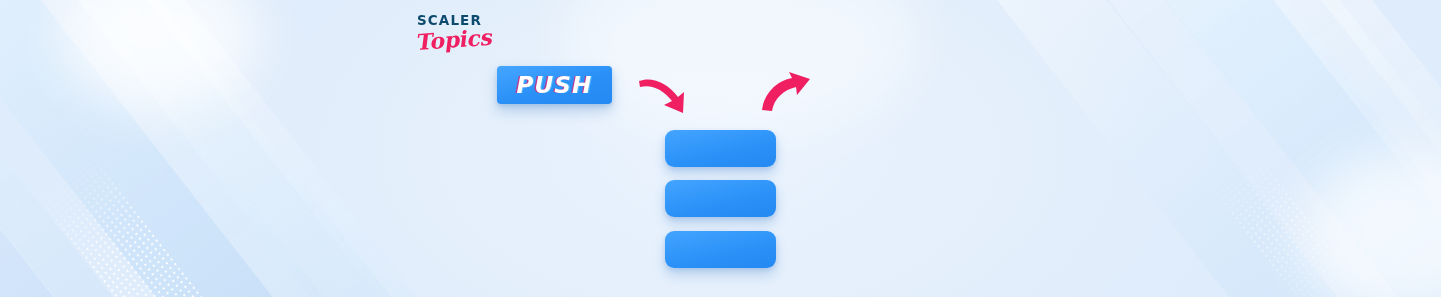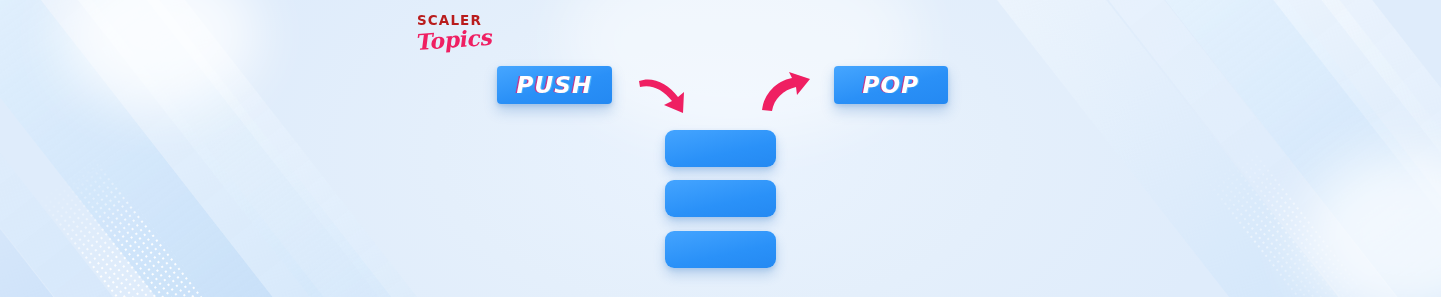--- a/index.html
+++ b/index.html
@@ -36,21 +36,21 @@
   }
   .glow{
     position:absolute;border-radius:50%;filter:blur(26px);
   }
 
   
   #logo{position:absolute;left:417px;top:14px;width:64px;height:52px;}
   #logo .scaler{
     font-family:"DejaVu Sans",sans-serif;
     font-weight:700;font-size:13.5px;letter-spacing:1.1px;
-    color:#b91c1c;line-height:1;
+    color:#0c4a6e;line-height:1;
     white-space:nowrap;
   }
   #logo .topics{
     margin-top:3px;
     font-family:"DejaVu Serif",serif;
     font-style:italic;font-weight:700;font-size:22px;
     color:#ef1f62;line-height:1;letter-spacing:-0.4px;
     white-space:nowrap;
     transform:rotate(-4deg);
     transform-origin:left center;
@@ -147,23 +147,20 @@
   </div>
 
   <svg class="arrow" id="push-arrow" width="60" height="45" viewBox="0 0 60 45">
     <path d="M1 11 C 14 6, 30 13, 40 27 L 46 22 L 45 43 L 26 35 L 34 31 C 25 19, 13 14, 2 17 Z" fill="#ef1f62"></path>
   </svg>
 
   <svg class="arrow" id="pop-arrow" width="58" height="45" viewBox="0 0 58 45">
     <path d="M4 42 C 6 26, 18 13, 34 10 L 31 4 L 52 11 L 39 27 L 38 19 C 25 22, 16 31, 14 43 Z" fill="#ef1f62"></path>
   </svg>
 
-  <div class="op-btn" id="pop-btn">
-    <span>POP</span>
-  </div>
 
   <div>
     <div class="stack-block" id="stack-block-0"></div>
     <div class="stack-block" id="stack-block-1"></div>
     <div class="stack-block" id="stack-block-2"></div>
   </div>
 
 </div>
 
 </body></html>

